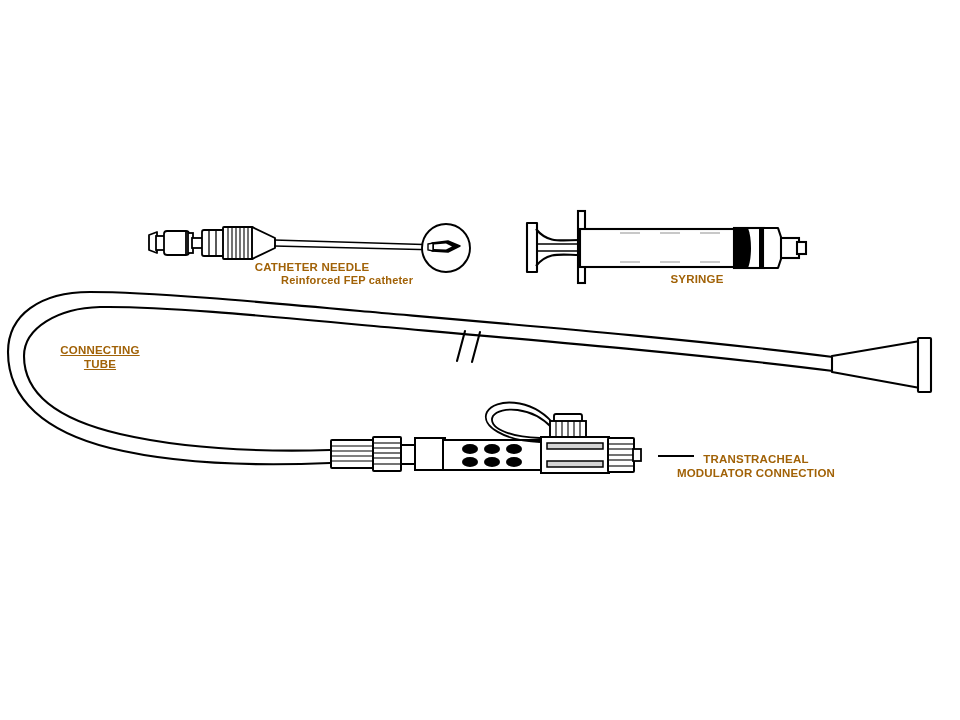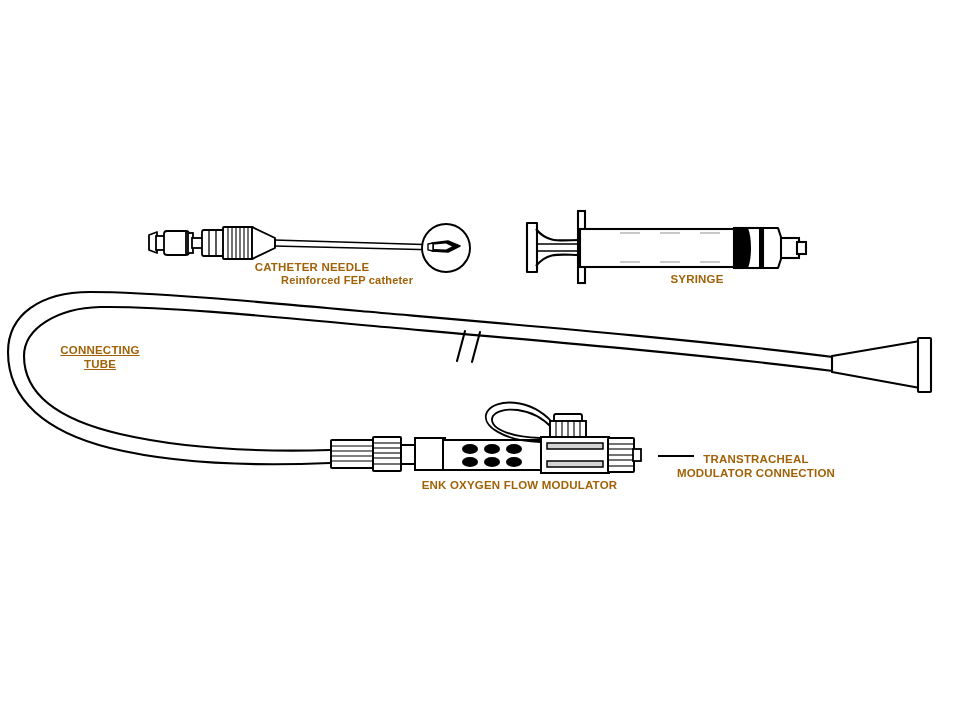--- a/index.html
+++ b/index.html
@@ -232,22 +232,19 @@
 
   <div class="lbl" id="label-syringe">
     <div class="lbl-main">SYRINGE</div>
   </div>
 
   <div class="lbl" id="label-connecting-tube">
     <div class="lbl-main">CONNECTING</div>
     <div class="lbl-main">TUBE</div>
   </div>
 
-  <div class="lbl" id="label-enk">
-    <div class="lbl-main">ENK OXYGEN FLOW MODULATOR</div>
-  </div>
 
   <div class="lbl" id="label-transtracheal">
     <div class="lbl-main">TRANSTRACHEAL</div>
     <div class="lbl-main">MODULATOR CONNECTION</div>
   </div>
 
 </div>
 
 </body></html>

